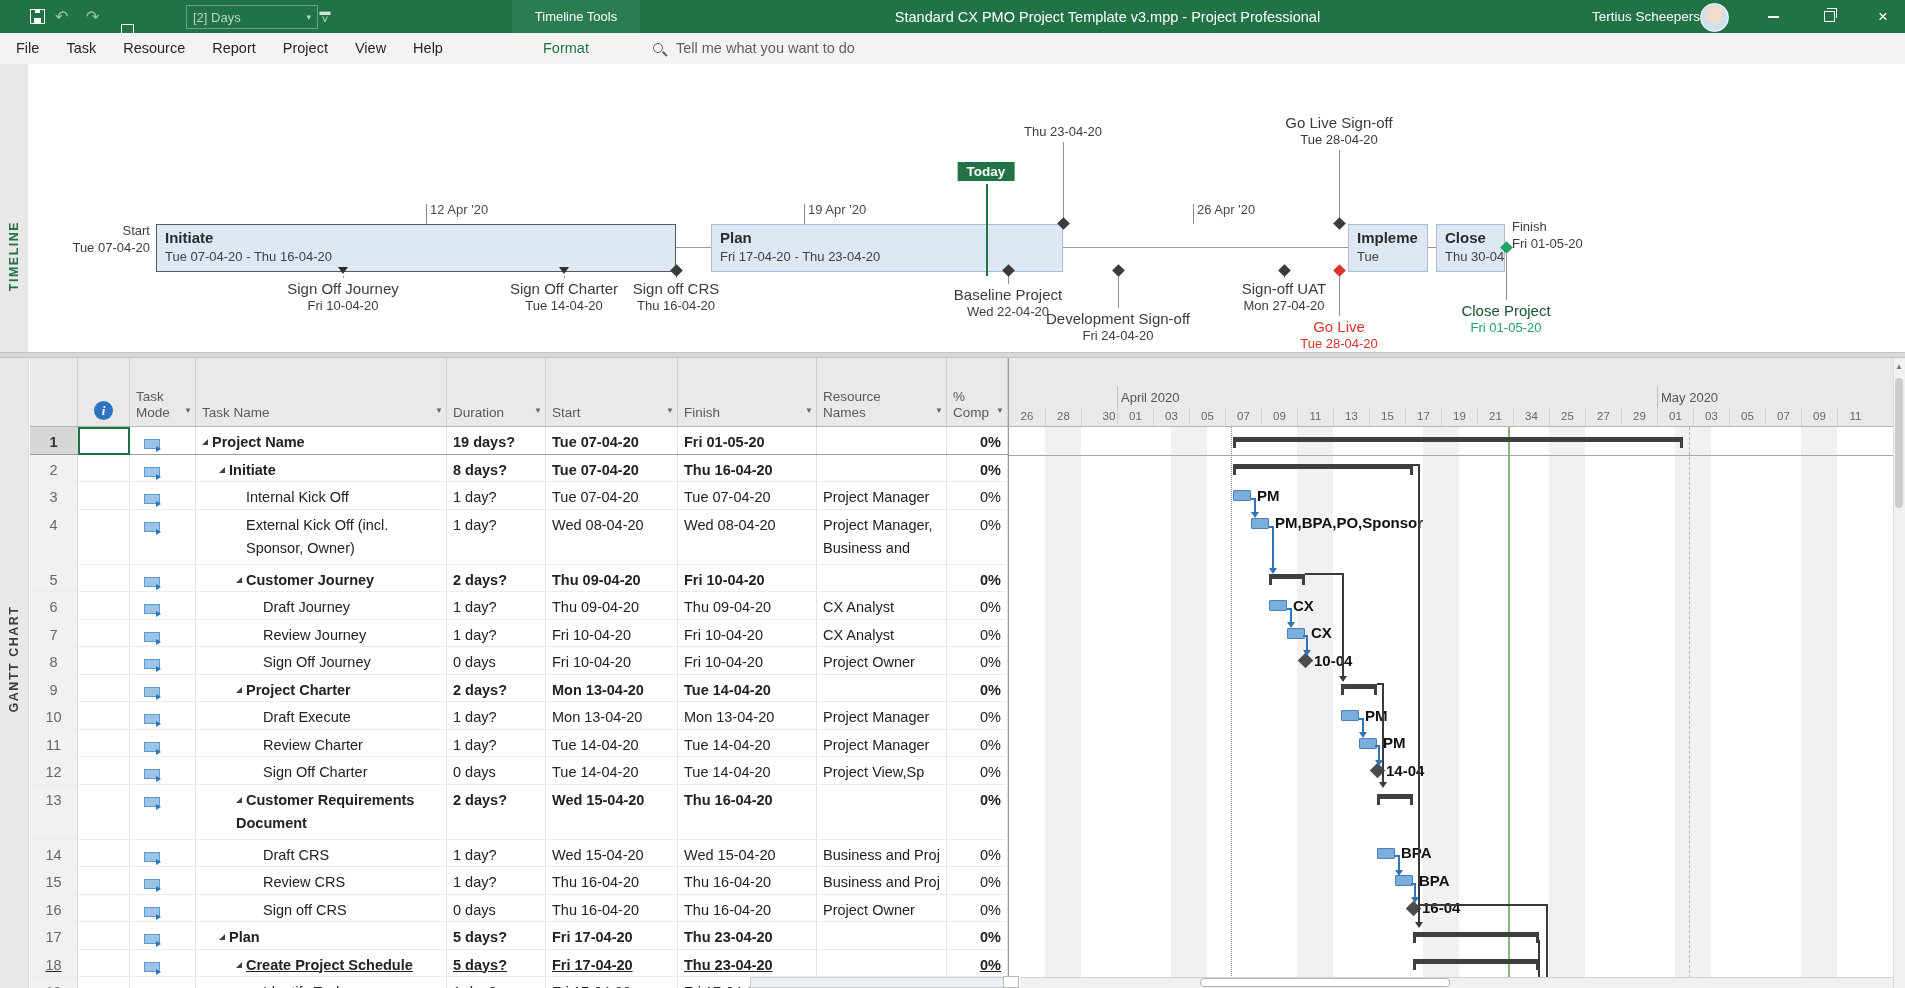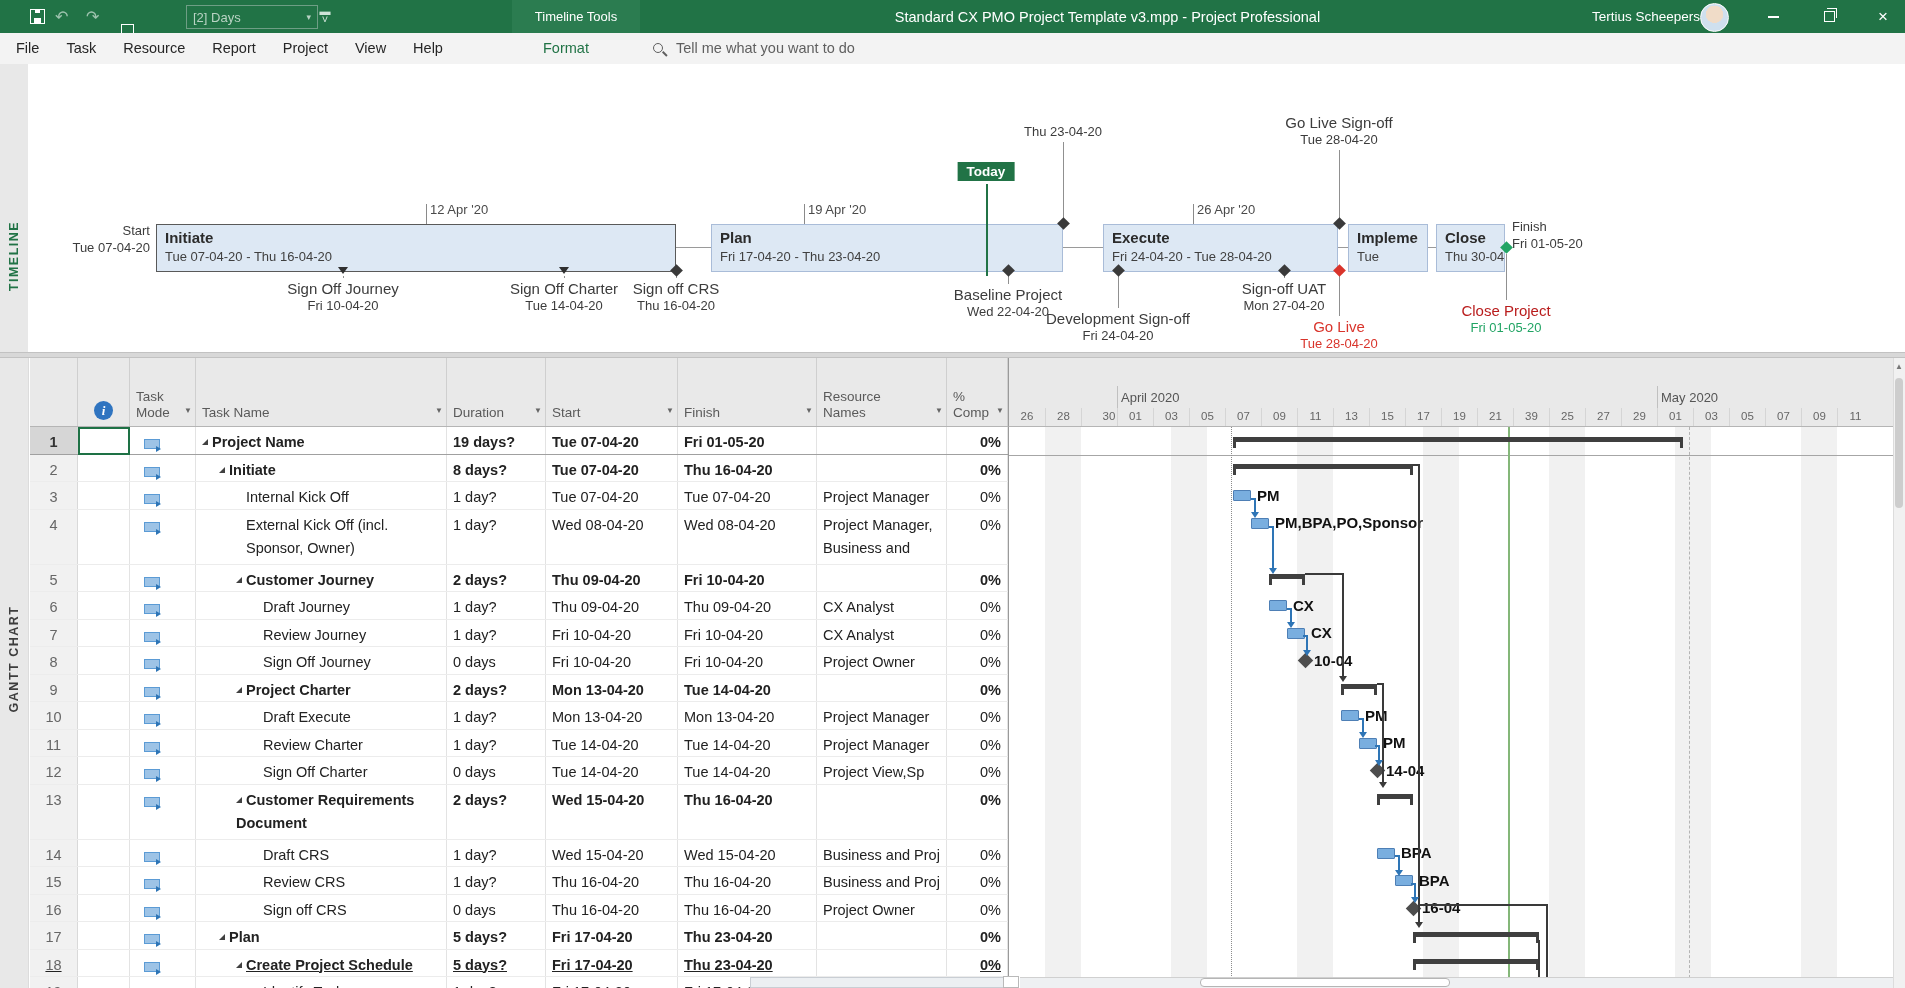--- a/index.html
+++ b/index.html
@@ -166,24 +166,20 @@
       <div class="tl-tick-label" style="left: 780px; top: 138px;">19 Apr '20</div>
       <div class="tl-tickline" style="left: 1165px; top: 140px; height: 20px;"></div>
       <div class="tl-tick-label" style="left: 1169px; top: 138px;">26 Apr '20</div>
       <div class="tl-phase abs dark" style="left: 128px; top: 160px; width: 520px; height: 48px;">
         <div class="tl-phase-name">Initiate</div>
         <div class="tl-phase-dates">Tue 07-04-20 - Thu 16-04-20</div>
       </div>
       <div class="tl-phase abs" style="left: 683px; top: 160px; width: 352px; height: 48px;">
         <div class="tl-phase-name">Plan</div>
         <div class="tl-phase-dates">Fri 17-04-20 - Thu 23-04-20</div>
-      </div>
-      <div class="tl-phase abs" style="left: 1075px; top: 160px; width: 235px; height: 48px;">
-        <div class="tl-phase-name">Execute</div>
-        <div class="tl-phase-dates">Fri 24-04-20 - Tue 28-04-20</div>
       </div>
       <div class="tl-phase abs" style="left: 1320px; top: 160px; width: 80px; height: 48px;">
         <div class="tl-phase-name">Impleme</div>
         <div class="tl-phase-dates">Tue</div>
       </div>
       <div class="tl-phase abs" style="left: 1408px; top: 160px; width: 69px; height: 48px;">
         <div class="tl-phase-name">Close</div>
         <div class="tl-phase-dates">Thu 30-04-20</div>
       </div>
       <div class="tl-stem" style="left: 315px; top: 212px; height: 2px;"></div>
@@ -209,21 +205,21 @@
       <div class="tl-stem" style="left: 1256px; top: 212px; height: 2px;"></div>
       <div class="tl-diamond" style="left: 1251.5px; top: 202px; background: rgb(58, 58, 58);"></div>
       <div class="tl-mname" style="left: 1146px; top: 216px; color: rgb(60, 60, 60);">Sign-off UAT</div>
       <div class="tl-mdate" style="left: 1146px; top: 234px; color: rgb(60, 60, 60);">Mon 27-04-20</div>
       <div class="tl-stem" style="left: 1311px; top: 212px; height: 40px;"></div>
       <div class="tl-diamond" style="left: 1306.5px; top: 202px; background: rgb(217, 52, 43);"></div>
       <div class="tl-mname" style="left: 1201px; top: 254px; color: rgb(217, 52, 43);">Go Live</div>
       <div class="tl-mdate" style="left: 1201px; top: 272px; color: rgb(217, 52, 43);">Tue 28-04-20</div>
       <div class="tl-stem" style="left: 1478px; top: 190px; height: 46px;"></div>
       <div class="tl-diamond" style="left: 1473.5px; top: 179px; background: rgb(33, 164, 100);"></div>
-      <div class="tl-mname" style="left: 1368px; top: 238px; color: #b91c1c;">Close Project</div>
+      <div class="tl-mname" style="left: 1368px; top: 238px; color: #14532d;">Close Project</div>
       <div class="tl-mdate" style="left: 1368px; top: 256px; color: rgb(33, 164, 100);">Fri 01-05-20</div>
       <div class="tl-mdate" style="left: 925px; top: 60px; color: rgb(60, 60, 60);">Thu 23-04-20</div>
       <div class="tl-stem" style="left: 1035px; top: 78px; height: 82px;"></div>
       <div class="tl-diamond" style="left: 1030.5px; top: 155px; background: rgb(58, 58, 58);"></div>
       <div class="tl-mname" style="left: 1201px; top: 50px; color: rgb(60, 60, 60);">Go Live Sign-off</div>
       <div class="tl-mdate" style="left: 1201px; top: 68px; color: rgb(60, 60, 60);">Tue 28-04-20</div>
       <div class="tl-stem" style="left: 1311px; top: 86px; height: 74px;"></div>
       <div class="tl-diamond" style="left: 1306.5px; top: 155px; background: rgb(58, 58, 58);"></div>
       <div style="position: absolute; left: 958px; top: 120px; width: 1.5px; height: 92px; background: rgb(33, 115, 70); z-index: 3;"></div>
       <div style="position: absolute; left: 958px; top: 98px; background: rgb(33, 115, 70); color: rgb(255, 255, 255); font-weight: bold; font-size: 13.5px; padding: 2px 9px; transform: translateX(-50%); z-index: 4;">Today</div>
@@ -473,21 +469,21 @@
     <div class="gday" style="left: 144px;">03</div>
     <div class="gday" style="left: 180px;">05</div>
     <div class="gday" style="left: 216px;">07</div>
     <div class="gday" style="left: 252px;">09</div>
     <div class="gday" style="left: 288px;">11</div>
     <div class="gday" style="left: 324px;">13</div>
     <div class="gday" style="left: 360px;">15</div>
     <div class="gday" style="left: 396px;">17</div>
     <div class="gday" style="left: 432px;">19</div>
     <div class="gday" style="left: 468px; text-align: center;">21</div>
-    <div class="gday" style="left: 504px;">39</div>
+    <div class="gday" style="left: 504px;">34</div>
     <div class="gday" style="left: 540px;">25</div>
     <div class="gday" style="left: 576px;">27</div>
     <div class="gday" style="left: 612px;">29</div>
     <div class="gday" style="left: 648px;">01</div>
     <div class="gday" style="left: 684px;">03</div>
     <div class="gday" style="left: 720px;">05</div>
     <div class="gday" style="left: 756px;">07</div>
     <div class="gday" style="left: 792px;">09</div>
     <div class="gday" style="left: 828px;">11</div>
   </div>

